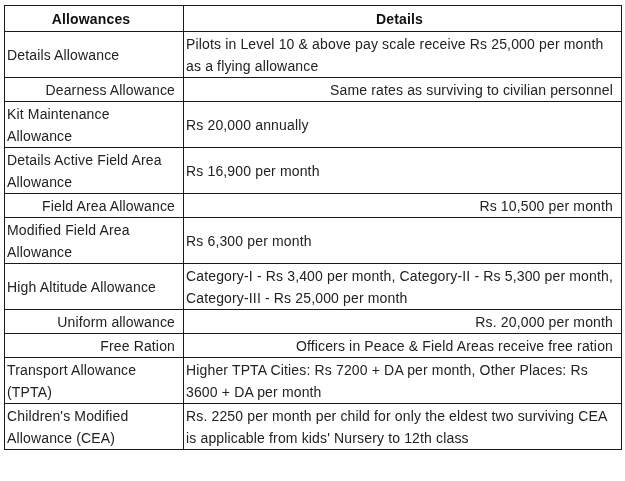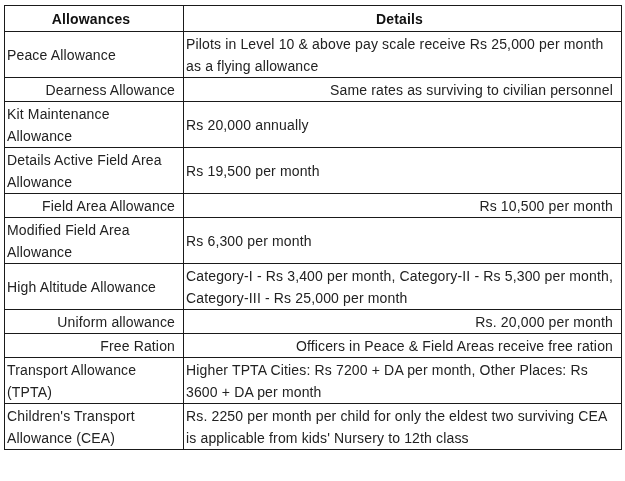--- a/index.html
+++ b/index.html
@@ -56,34 +56,34 @@
       <col class="c2">
     </colgroup>
     <thead>
       <tr>
         <th>Allowances</th>
         <th>Details</th>
       </tr>
     </thead>
     <tbody>
       <tr class="double">
-        <td>Peace Allowance</td>
+        <td>Details Allowance</td>
         <td>Pilots in Level 10 &amp; above pay scale receive Rs 25,000 per month as a flying allowance</td>
       </tr>
       <tr class="single">
         <td>Dearness Allowance</td>
         <td>Same rates as surviving to civilian personnel</td>
       </tr>
       <tr class="double">
         <td>Kit Maintenance Allowance</td>
         <td>Rs 20,000 annually</td>
       </tr>
       <tr class="double">
         <td>Details Active Field Area Allowance</td>
-        <td>Rs 19,500 per month</td>
+        <td>Rs 16,900 per month</td>
       </tr>
       <tr class="single">
         <td>Field Area Allowance</td>
         <td>Rs 10,500 per month</td>
       </tr>
       <tr class="double">
         <td>Modified Field Area Allowance</td>
         <td>Rs 6,300 per month</td>
       </tr>
       <tr class="double">
@@ -96,18 +96,18 @@
       </tr>
       <tr class="single">
         <td>Free Ration</td>
         <td>Officers in Peace &amp; Field Areas receive free ration</td>
       </tr>
       <tr class="double">
         <td>Transport Allowance (TPTA)</td>
         <td>Higher TPTA Cities: Rs 7200 + DA per month, Other Places: Rs 3600 + DA per month</td>
       </tr>
       <tr class="double">
-        <td>Children's Transport Allowance (CEA)</td>
+        <td>Children's Modified Allowance (CEA)</td>
         <td>Rs. 2250 per month per child for only the eldest two surviving CEA is applicable from kids' Nursery to 12th class</td>
       </tr>
     </tbody>
   </table>
 </div>
 
 </body></html>

